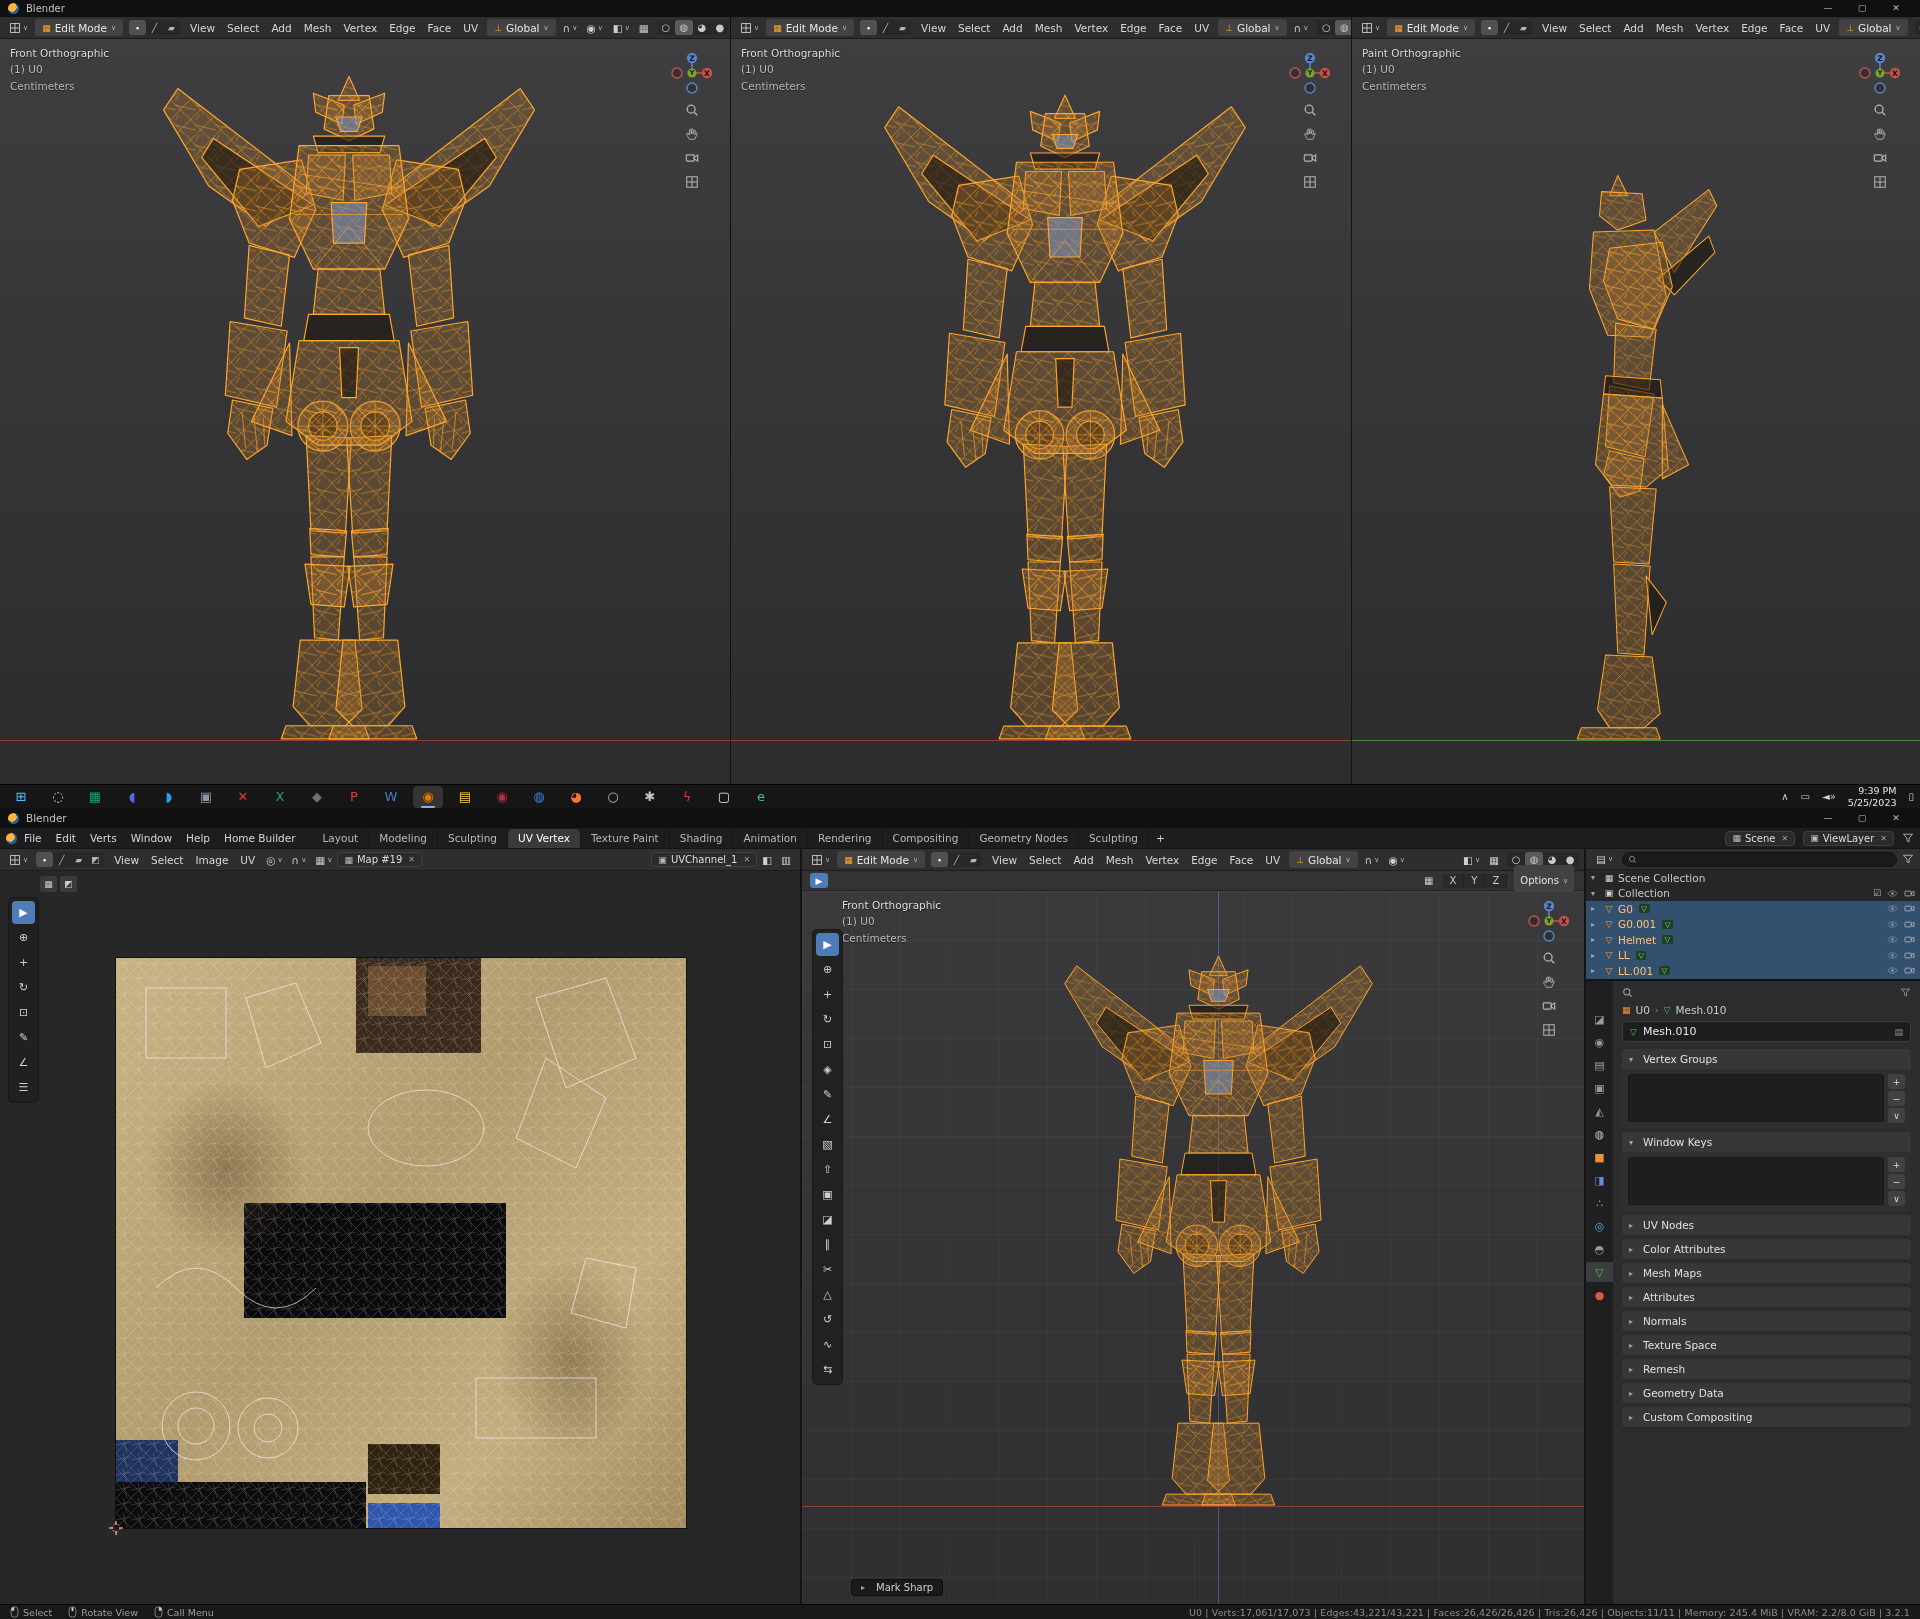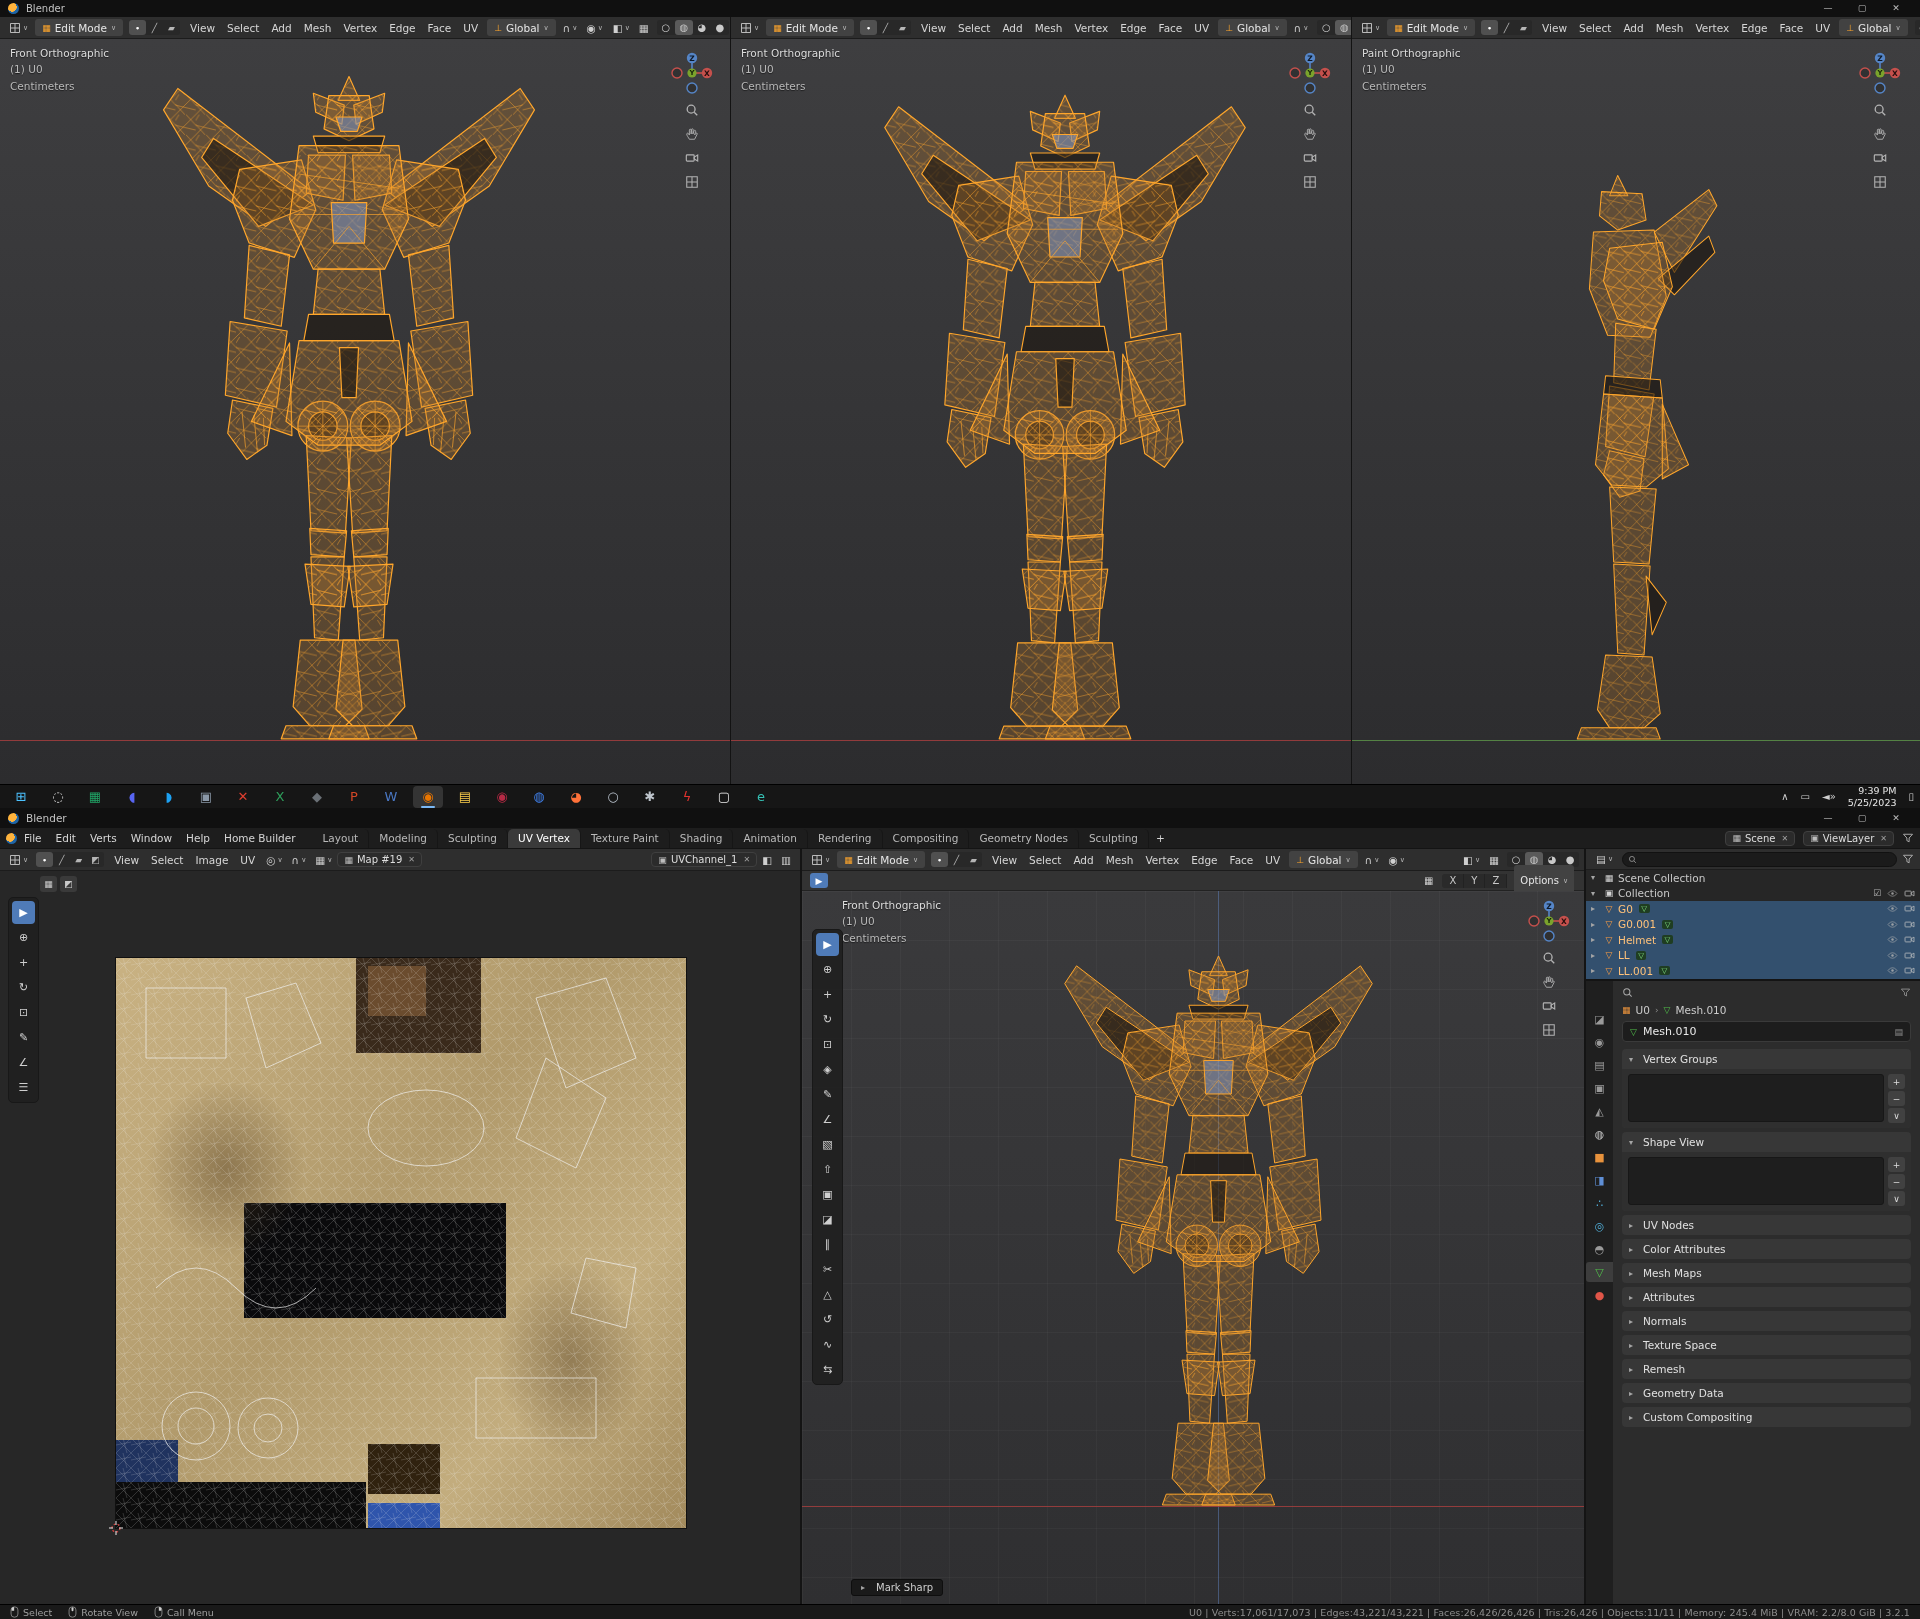--- a/index.html
+++ b/index.html
@@ -1113,21 +1113,21 @@
               <div class="pbtns">
                 <span class="pbtn">+</span>
                 <span class="pbtn">−</span>
                 <span class="pbtn">∨</span>
               </div>
             </div>
           </div>
           <div class="panel">
             <div class="phead">
                   <i class="tw">▾</i>
-                  <span>Shape View</span>
+                  <span>Window Keys</span>
                 </div>
             <div class="pbody">
               <div class="plist"></div>
               <div class="pbtns">
                 <span class="pbtn">+</span>
                 <span class="pbtn">−</span>
                 <span class="pbtn">∨</span>
               </div>
             </div>
           </div>

